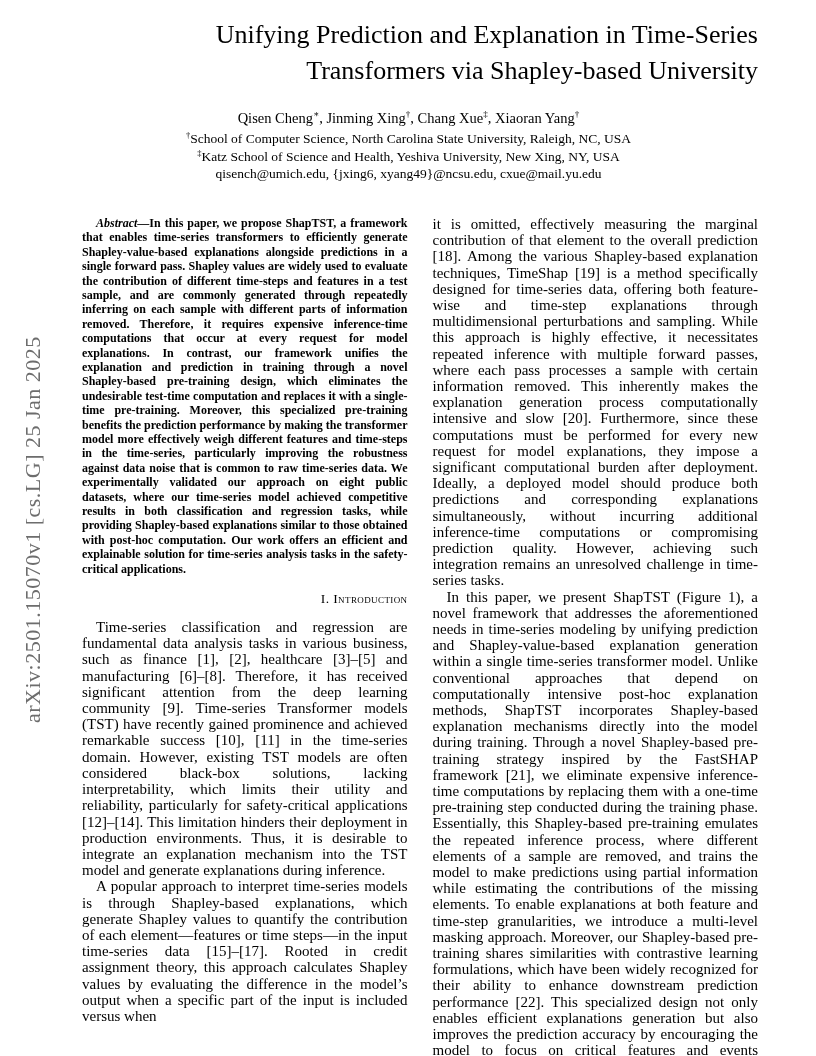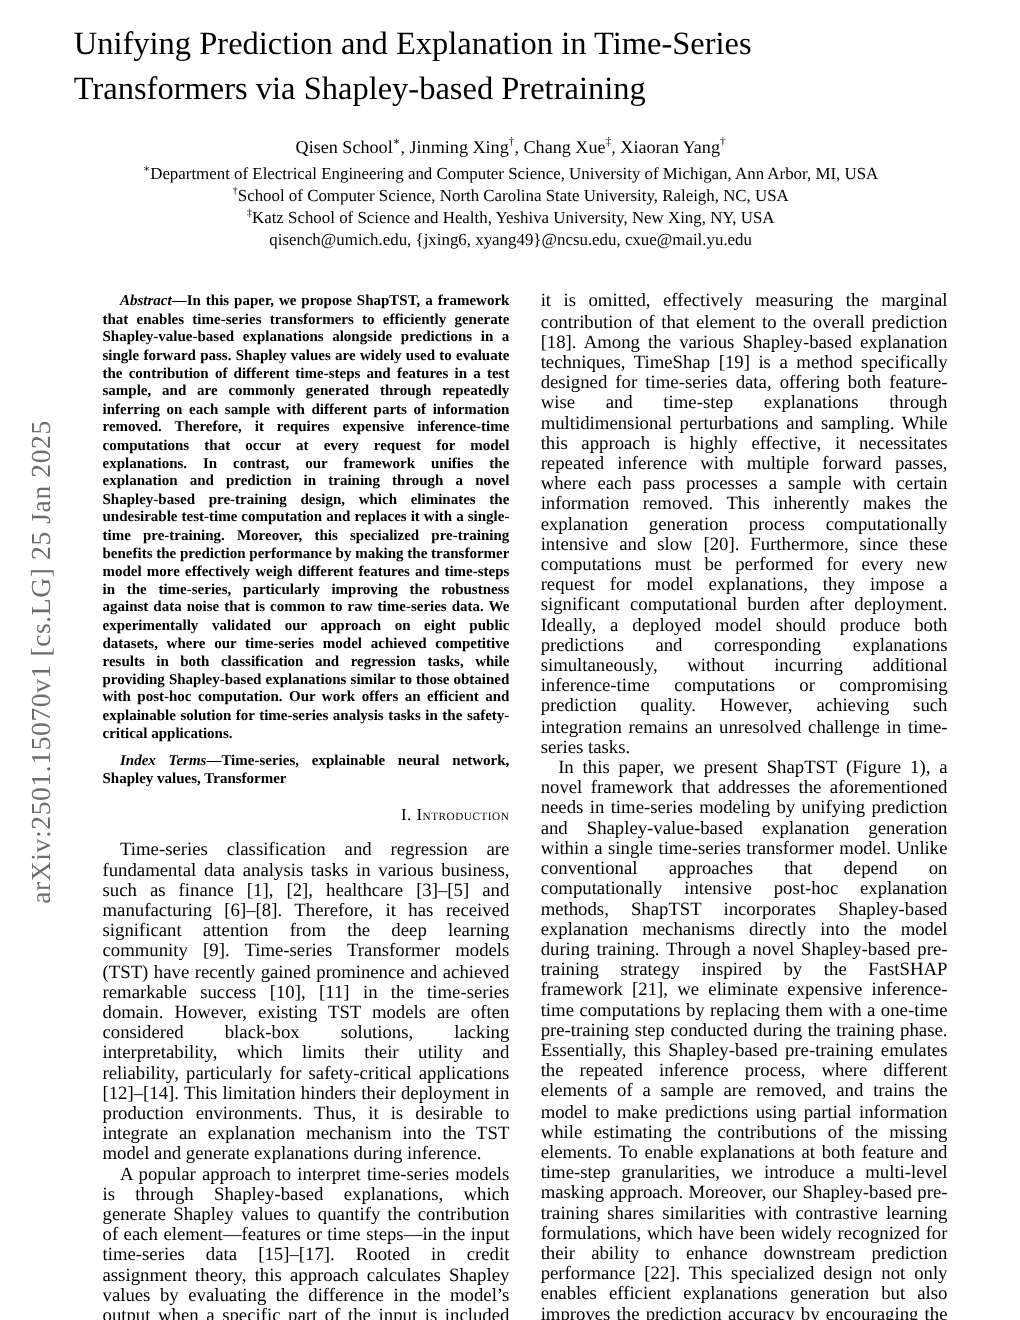--- a/index.html
+++ b/index.html
@@ -32,21 +32,21 @@
     letter-spacing: 0.5px;
     white-space: nowrap;
   }
   .content {
     position: absolute;
     left: 59px;
     top: 0;
     width: 699px;
   }
   .paper-title {
-    text-align: left;
+    text-align: right;
     font-size: 26px;
     line-height: 36px;
     font-weight: normal;
   }
   .authors-block {
     margin-top: 20px;
     text-align: center;
   }
   .authors-line {
     font-size: 14.5px;
@@ -110,38 +110,36 @@
 <body>
 
 <div class="page">
 
   <div class="arxiv-stamp">arXiv:2501.15070v1  [cs.LG]  25 Jan 2025</div>
 
   <div class="content">
 
     <h1 class="paper-title">
       <div>Unifying Prediction and Explanation in Time-Series</div>
-      <div>Transformers via Shapley-based Pretraining</div>
+      <div>Transformers via Shapley-based University</div>
     </h1>
 
     <div class="authors-block">
-      <div class="authors-line"><span>Qisen School</span><sup>∗</sup><span>, </span><span>Jinming Xing</span><sup>†</sup><span>, </span><span>Chang Xue</span><sup>‡</sup><span>, </span><span>Xiaoran Yang</span><sup>†</sup></div>
+      <div class="authors-line"><span>Qisen Cheng</span><sup>∗</sup><span>, </span><span>Jinming Xing</span><sup>†</sup><span>, </span><span>Chang Xue</span><sup>‡</sup><span>, </span><span>Xiaoran Yang</span><sup>†</sup></div>
 
-      <div class="affiliation-line"><sup>∗</sup><span>Department of Electrical Engineering and Computer Science, University of Michigan, Ann Arbor, MI, USA</span></div>
       <div class="affiliation-line"><sup>†</sup><span>School of Computer Science, North Carolina State University, Raleigh, NC, USA</span></div>
       <div class="affiliation-line"><sup>‡</sup><span>Katz School of Science and Health, Yeshiva University, New Xing, NY, USA</span></div>
       <div class="email-line">qisench@umich.edu, {jxing6, xyang49}@ncsu.edu, cxue@mail.yu.edu</div>
     </div>
 
     <div class="columns">
 
       <div class="col">
         <p class="abstract-para"><span class="lead-label">Abstract</span><span>—</span><span>In this paper, we propose ShapTST, a framework that enables time-series transformers to efficiently generate Shapley-value-based explanations alongside predictions in a single forward pass. Shapley values are widely used to evaluate the contribution of different time-steps and features in a test sample, and are commonly generated through repeatedly inferring on each sample with different parts of information removed. Therefore, it requires expensive inference-time computations that occur at every request for model explanations. In contrast, our framework unifies the explanation and prediction in training through a novel Shapley-based pre-training design, which eliminates the undesirable test-time computation and replaces it with a single-time pre-training. Moreover, this specialized pre-training benefits the prediction performance by making the transformer model more effectively weigh different features and time-steps in the time-series, particularly improving the robustness against data noise that is common to raw time-series data. We experimentally validated our approach on eight public datasets, where our time-series model achieved competitive results in both classification and regression tasks, while providing Shapley-based explanations similar to those obtained with post-hoc computation. Our work offers an efficient and explainable solution for time-series analysis tasks in the safety-critical applications.</span></p>
 
-        <p class="index-terms-para"><span class="lead-label">Index Terms</span><span>—</span><span>Time-series, explainable neural network, Shapley values, Transformer</span></p>
 
         <h2 class="section-heading">I. Introduction</h2>
 
         <p class="body-para">Time-series classification and regression are fundamental data analysis tasks in various business, such as finance [1], [2], healthcare [3]–[5] and manufacturing [6]–[8]. Therefore, it has received significant attention from the deep learning community [9]. Time-series Transformer models (TST) have recently gained prominence and achieved remarkable success [10], [11] in the time-series domain. However, existing TST models are often considered black-box solutions, lacking interpretability, which limits their utility and reliability, particularly for safety-critical applications [12]–[14]. This limitation hinders their deployment in production environments. Thus, it is desirable to integrate an explanation mechanism into the TST model and generate explanations during inference.</p>
         <p class="body-para">A popular approach to interpret time-series models is through Shapley-based explanations, which generate Shapley values to quantify the contribution of each element—features or time steps—in the input time-series data [15]–[17]. Rooted in credit assignment theory, this approach calculates Shapley values by evaluating the difference in the model’s output when a specific part of the input is included versus when</p>
       </div>
 
       <div class="col">
         <p class="body-para no-indent">it is omitted, effectively measuring the marginal contribution of that element to the overall prediction [18]. Among the various Shapley-based explanation techniques, TimeShap [19] is a method specifically designed for time-series data, offering both feature-wise and time-step explanations through multidimensional perturbations and sampling. While this approach is highly effective, it necessitates repeated inference with multiple forward passes, where each pass processes a sample with certain information removed. This inherently makes the explanation generation process computationally intensive and slow [20]. Furthermore, since these computations must be performed for every new request for model explanations, they impose a significant computational burden after deployment. Ideally, a deployed model should produce both predictions and corresponding explanations simultaneously, without incurring additional inference-time computations or compromising prediction quality. However, achieving such integration remains an unresolved challenge in time-series tasks.</p>
         <p class="body-para">In this paper, we present ShapTST (Figure 1), a novel framework that addresses the aforementioned needs in time-series modeling by unifying prediction and Shapley-value-based explanation generation within a single time-series transformer model. Unlike conventional approaches that depend on computationally intensive post-hoc explanation methods, ShapTST incorporates Shapley-based explanation mechanisms directly into the model during training. Through a novel Shapley-based pre-training strategy inspired by the FastSHAP framework [21], we eliminate expensive inference-time computations by replacing them with a one-time pre-training step conducted during the training phase. Essentially, this Shapley-based pre-training emulates the repeated inference process, where different elements of a sample are removed, and trains the model to make predictions using partial information while estimating the contributions of the missing elements. To enable explanations at both feature and time-step granularities, we introduce a multi-level masking approach. Moreover, our Shapley-based pre-training shares similarities with contrastive learning formulations, which have been widely recognized for their ability to enhance downstream prediction performance [22]. This specialized design not only enables efficient explanations generation but also improves the prediction accuracy by encouraging the model to focus on critical features and events essential for accurate predictions. Furthermore, the</p>

